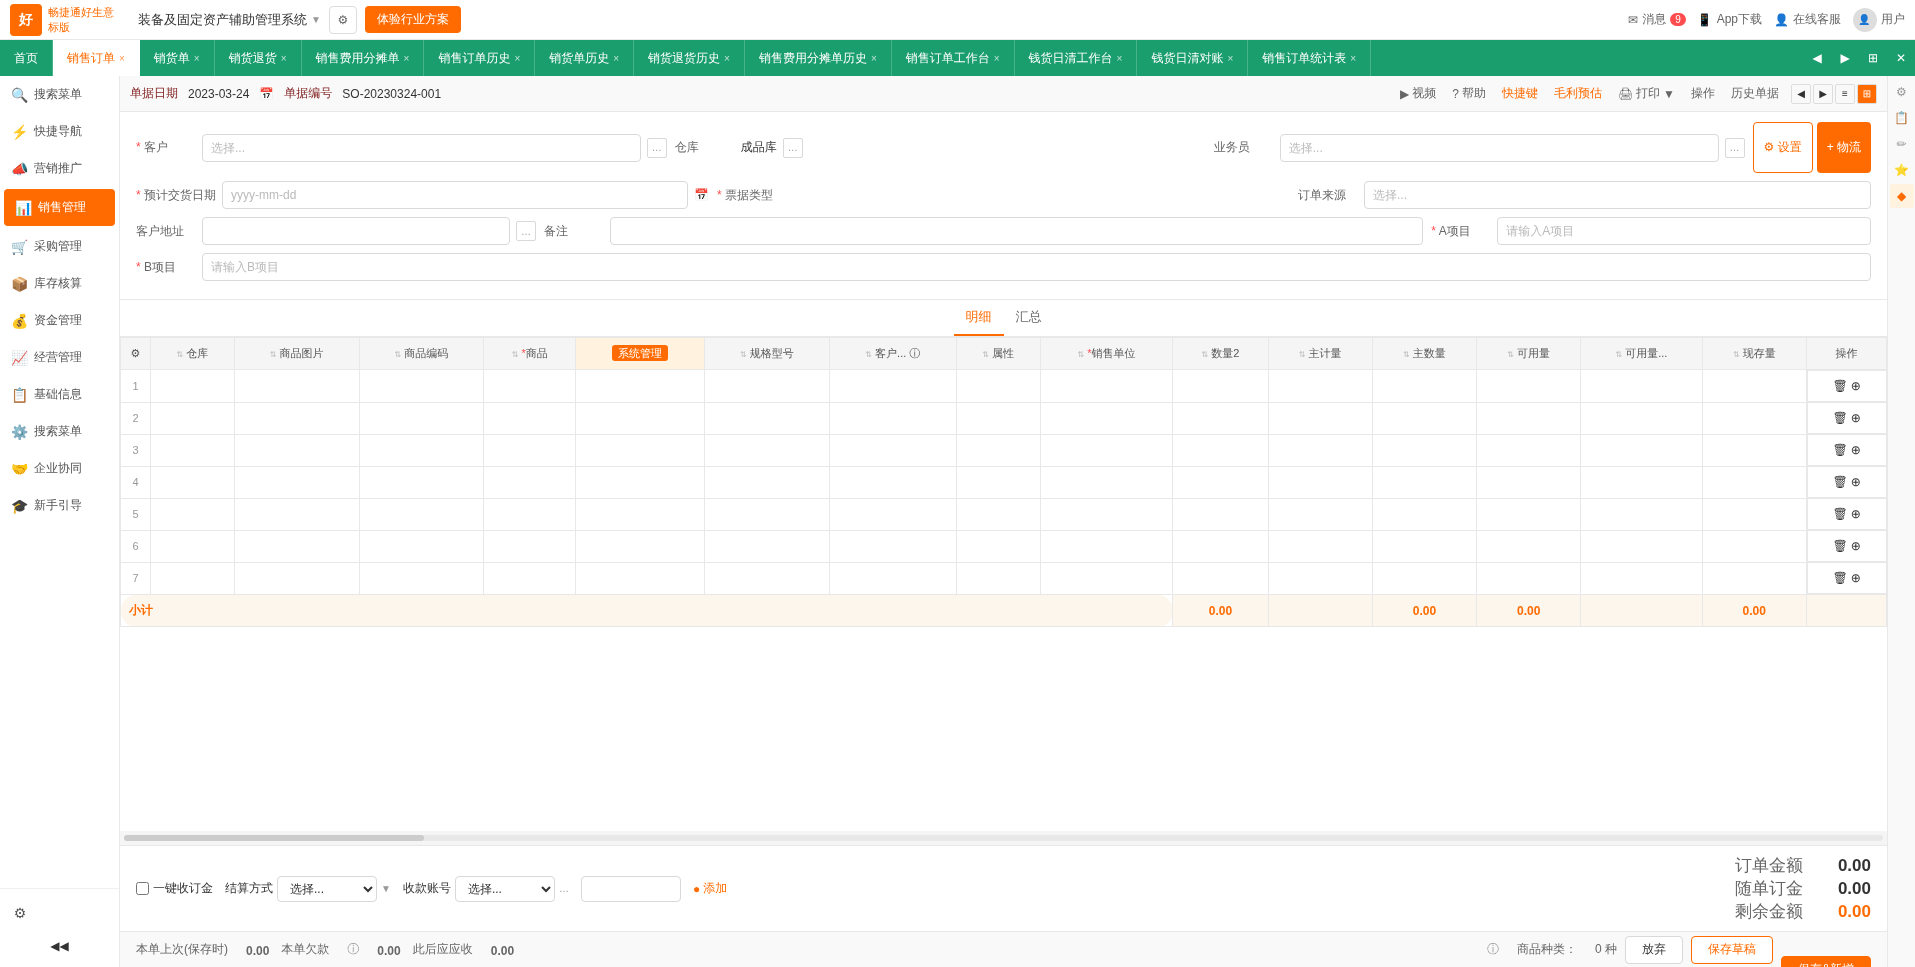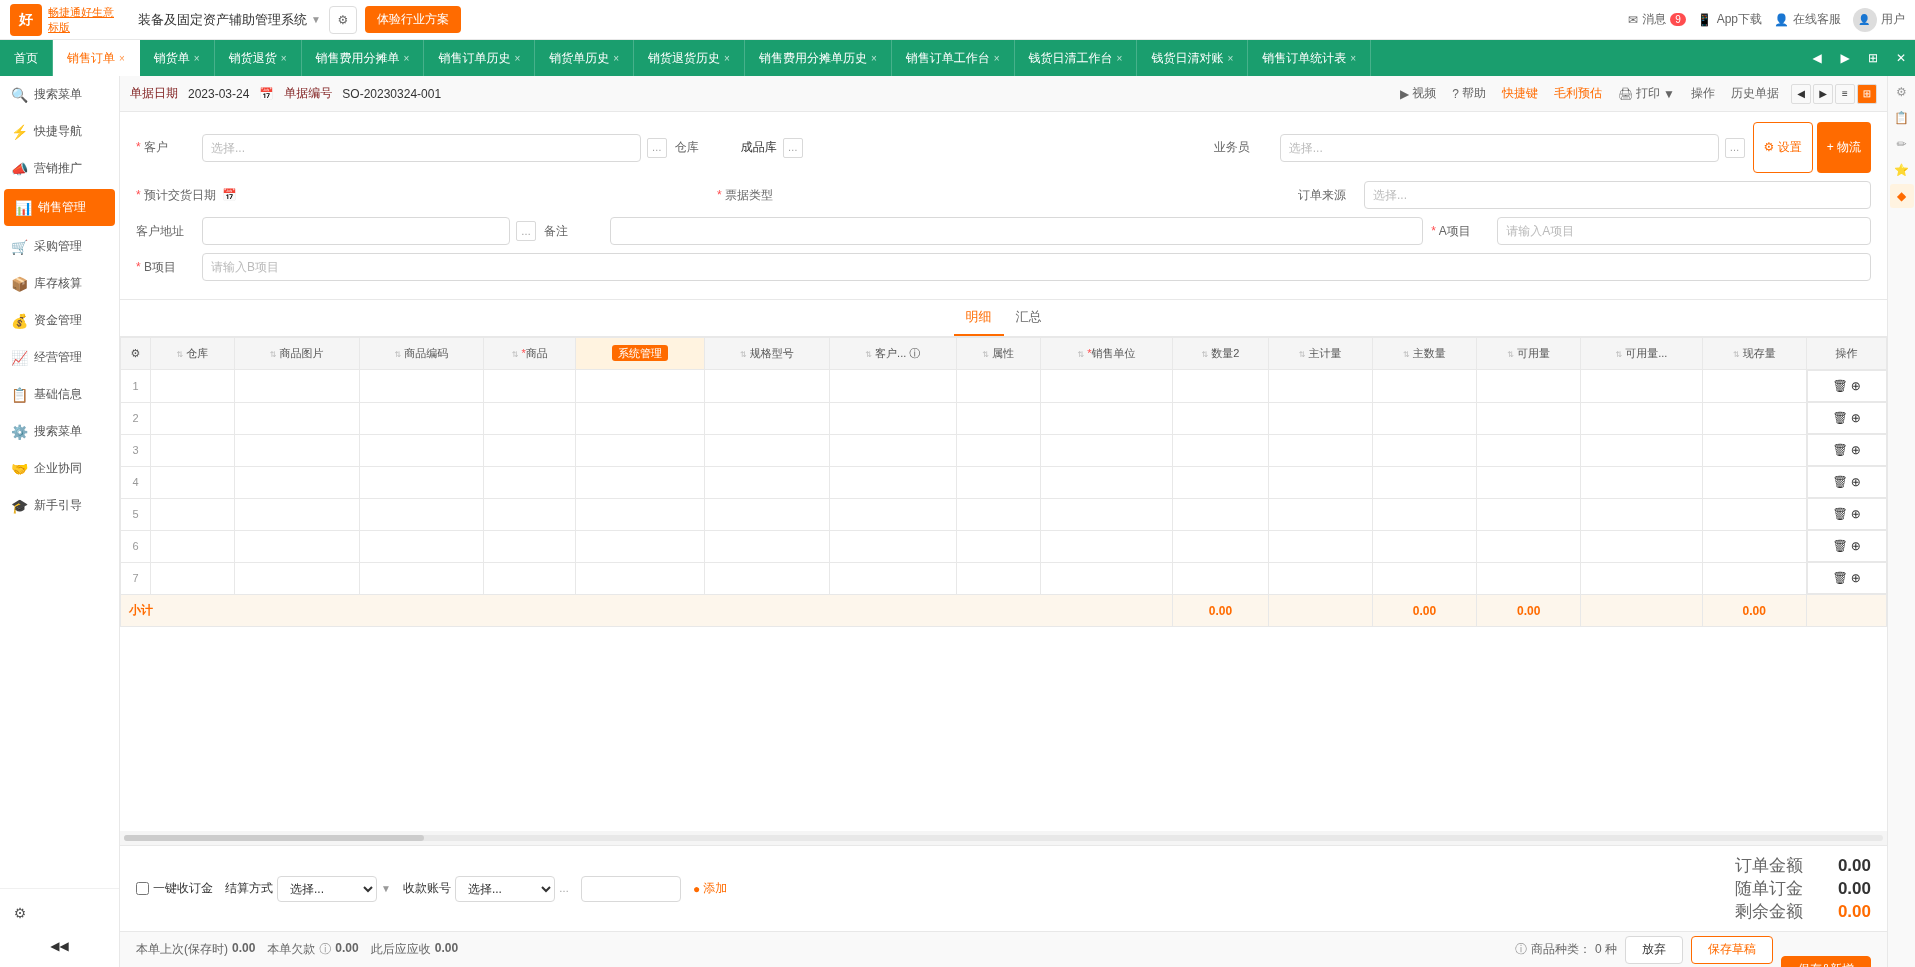--- a/index.html
+++ b/index.html
@@ -2,21 +2,21 @@
 <html><head>
   <meta charset="utf-8">
   <style>
     * { box-sizing: border-box; margin: 0; padding: 0; }
     body { font-family: 'Microsoft YaHei', Arial, sans-serif; font-size: 12px; background: #f5f5f5; color: #333; overflow: hidden; height: 967px; }
     
     
     .top-bar { height: 40px; background: #fff; border-bottom: 1px solid #e8e8e8; display: flex; align-items: center; padding: 0 10px; gap: 8px; }
     .logo { display: flex; align-items: center; gap: 6px; width: 120px; }
     .logo-icon { width: 32px; height: 32px; background: #ff6b00; border-radius: 4px; display: flex; align-items: center; justify-content: center; color: #fff; font-size: 14px; font-weight: bold; }
-    .logo-text { font-size: 11px; color: #ff6b00; line-height: 1.3; text-decoration: underline; }
+    .logo-text { font-size: 11px; color: #ff6b00; line-height: 1.3; }
     .app-name { display: flex; align-items: center; gap: 4px; font-size: 13px; color: #333; cursor: pointer; }
     .app-name-chevron { color: #999; font-size: 10px; }
     .gear-btn { width: 28px; height: 28px; border: 1px solid #ddd; border-radius: 4px; display: flex; align-items: center; justify-content: center; cursor: pointer; color: #666; }
     .industry-btn { background: #ff6b00; color: #fff; border: none; border-radius: 4px; padding: 5px 12px; cursor: pointer; font-size: 12px; }
     .top-right { margin-left: auto; display: flex; align-items: center; gap: 12px; }
     .top-right-item { display: flex; align-items: center; gap: 4px; font-size: 12px; color: #666; cursor: pointer; }
     .badge { background: #ff4d4f; color: #fff; border-radius: 8px; padding: 1px 5px; font-size: 10px; }
     .avatar { width: 24px; height: 24px; border-radius: 50%; background: #ddd; display: flex; align-items: center; justify-content: center; font-size: 10px; color: #666; }
 
     
@@ -76,21 +76,21 @@
     table thead th .sort-icons { font-size: 8px; color: #bbb; }
     table tbody td { padding: 4px 6px; border: 1px solid #e8e8e8; text-align: center; height: 32px; }
     .row-num { color: #999; font-size: 11px; }
     
     
     .summary-row td { background: #fdf6ec; font-weight: bold; }
     .summary-val { color: #ff6b00; font-size: 12px; }
 
     
     .bottom-bar { height: 36px; background: #f9f9f9; border-top: 1px solid #e8e8e8; display: flex; align-items: center; padding: 0 16px; gap: 12px; font-size: 12px; color: #666; }
-    .bottom-info { display: flex; align-items: flex-start; gap: 4px; }
+    .bottom-info { display: flex; align-items: flex-end; gap: 18px; }
     .bottom-right { margin-left: auto; display: flex; align-items: center; gap: 8px; }
     .bottom-btn { height: 28px; padding: 0 16px; border-radius: 4px; cursor: pointer; font-size: 12px; border: 1px solid #d9d9d9; background: #fff; color: #333; }
     .bottom-btn.primary { background: #ff6b00; color: #fff; border-color: #ff6b00; margin-top: 40px; }
     .bottom-btn.outline { background: #fff; color: #ff6b00; border-color: #ff6b00; }
 
     
     .scroll-area { height: 14px; background: #f5f5f5; display: flex; align-items: center; padding: 0 4px; }
     .scroll-track { flex: 1; height: 6px; background: #e8e8e8; border-radius: 3px; }
     .scroll-thumb { width: 300px; height: 6px; background: #ccc; border-radius: 3px; }
 
@@ -319,20 +319,21 @@
         </div>
         <div style="display:flex;gap:4px;margin-left:auto;">
           <button style="background:#fff;border:1px solid #ff6b00;color:#ff6b00;border-radius:4px;padding:16px 10px;font-size:12px;cursor:pointer;">⚙ <span>设置</span></button>
           <button style="background:#ff6b00;border:none;color:#fff;border-radius:4px;padding:3px 10px;font-size:12px;cursor:pointer;">+ 物流</button>
         </div>
       </div>
 
       <div class="form-row">
         <div class="form-field">
           <span class="form-label required">预计交货日期</span>
+          <input type="text" class="form-input" placeholder="yyyy-mm-dd" style="">
           <span class="calendar-icon">📅</span>
         </div>
         <div class="form-field">
           <span class="form-label required">票据类型</span>
         </div>
         <div class="form-field">
           <span class="form-label">订单来源</span>
           <input type="text" class="form-input" placeholder="选择..." style="">
         </div>
       </div>
@@ -539,21 +540,21 @@
               <td></td>
               <td></td>
               <td></td>
             <td style="display:flex;gap:3px;justify-content:center;align-items:center;height:32px;">
               <span>🗑</span>
                 <span>⊕</span>
             </td>
           </tr>
 
           <tr class="summary-row">
-            <td colspan="10" style="text-align:left;padding-left:8px;background:#fdf6ec;">
+            <td colspan="10" style="text-align:left;padding-left:8px;background:#fdf6ec;border-radius:15px;">
               <span style="color:#ff6b00;font-weight:bold;">小计</span>
             </td>
             <td style="background:#fdf6ec;"><span class="summary-val">0.00</span></td>
             <td style="background:#fdf6ec;"></td>
             <td style="background:#fdf6ec;"><span class="summary-val">0.00</span></td>
             <td style="background:#fdf6ec;"><span class="summary-val">0.00</span></td>
             <td style="background:#fdf6ec;"></td>
             <td style="background:#fdf6ec;"><span class="summary-val">0.00</span></td>
             <td style="background:#fdf6ec;"></td>
           </tr>

